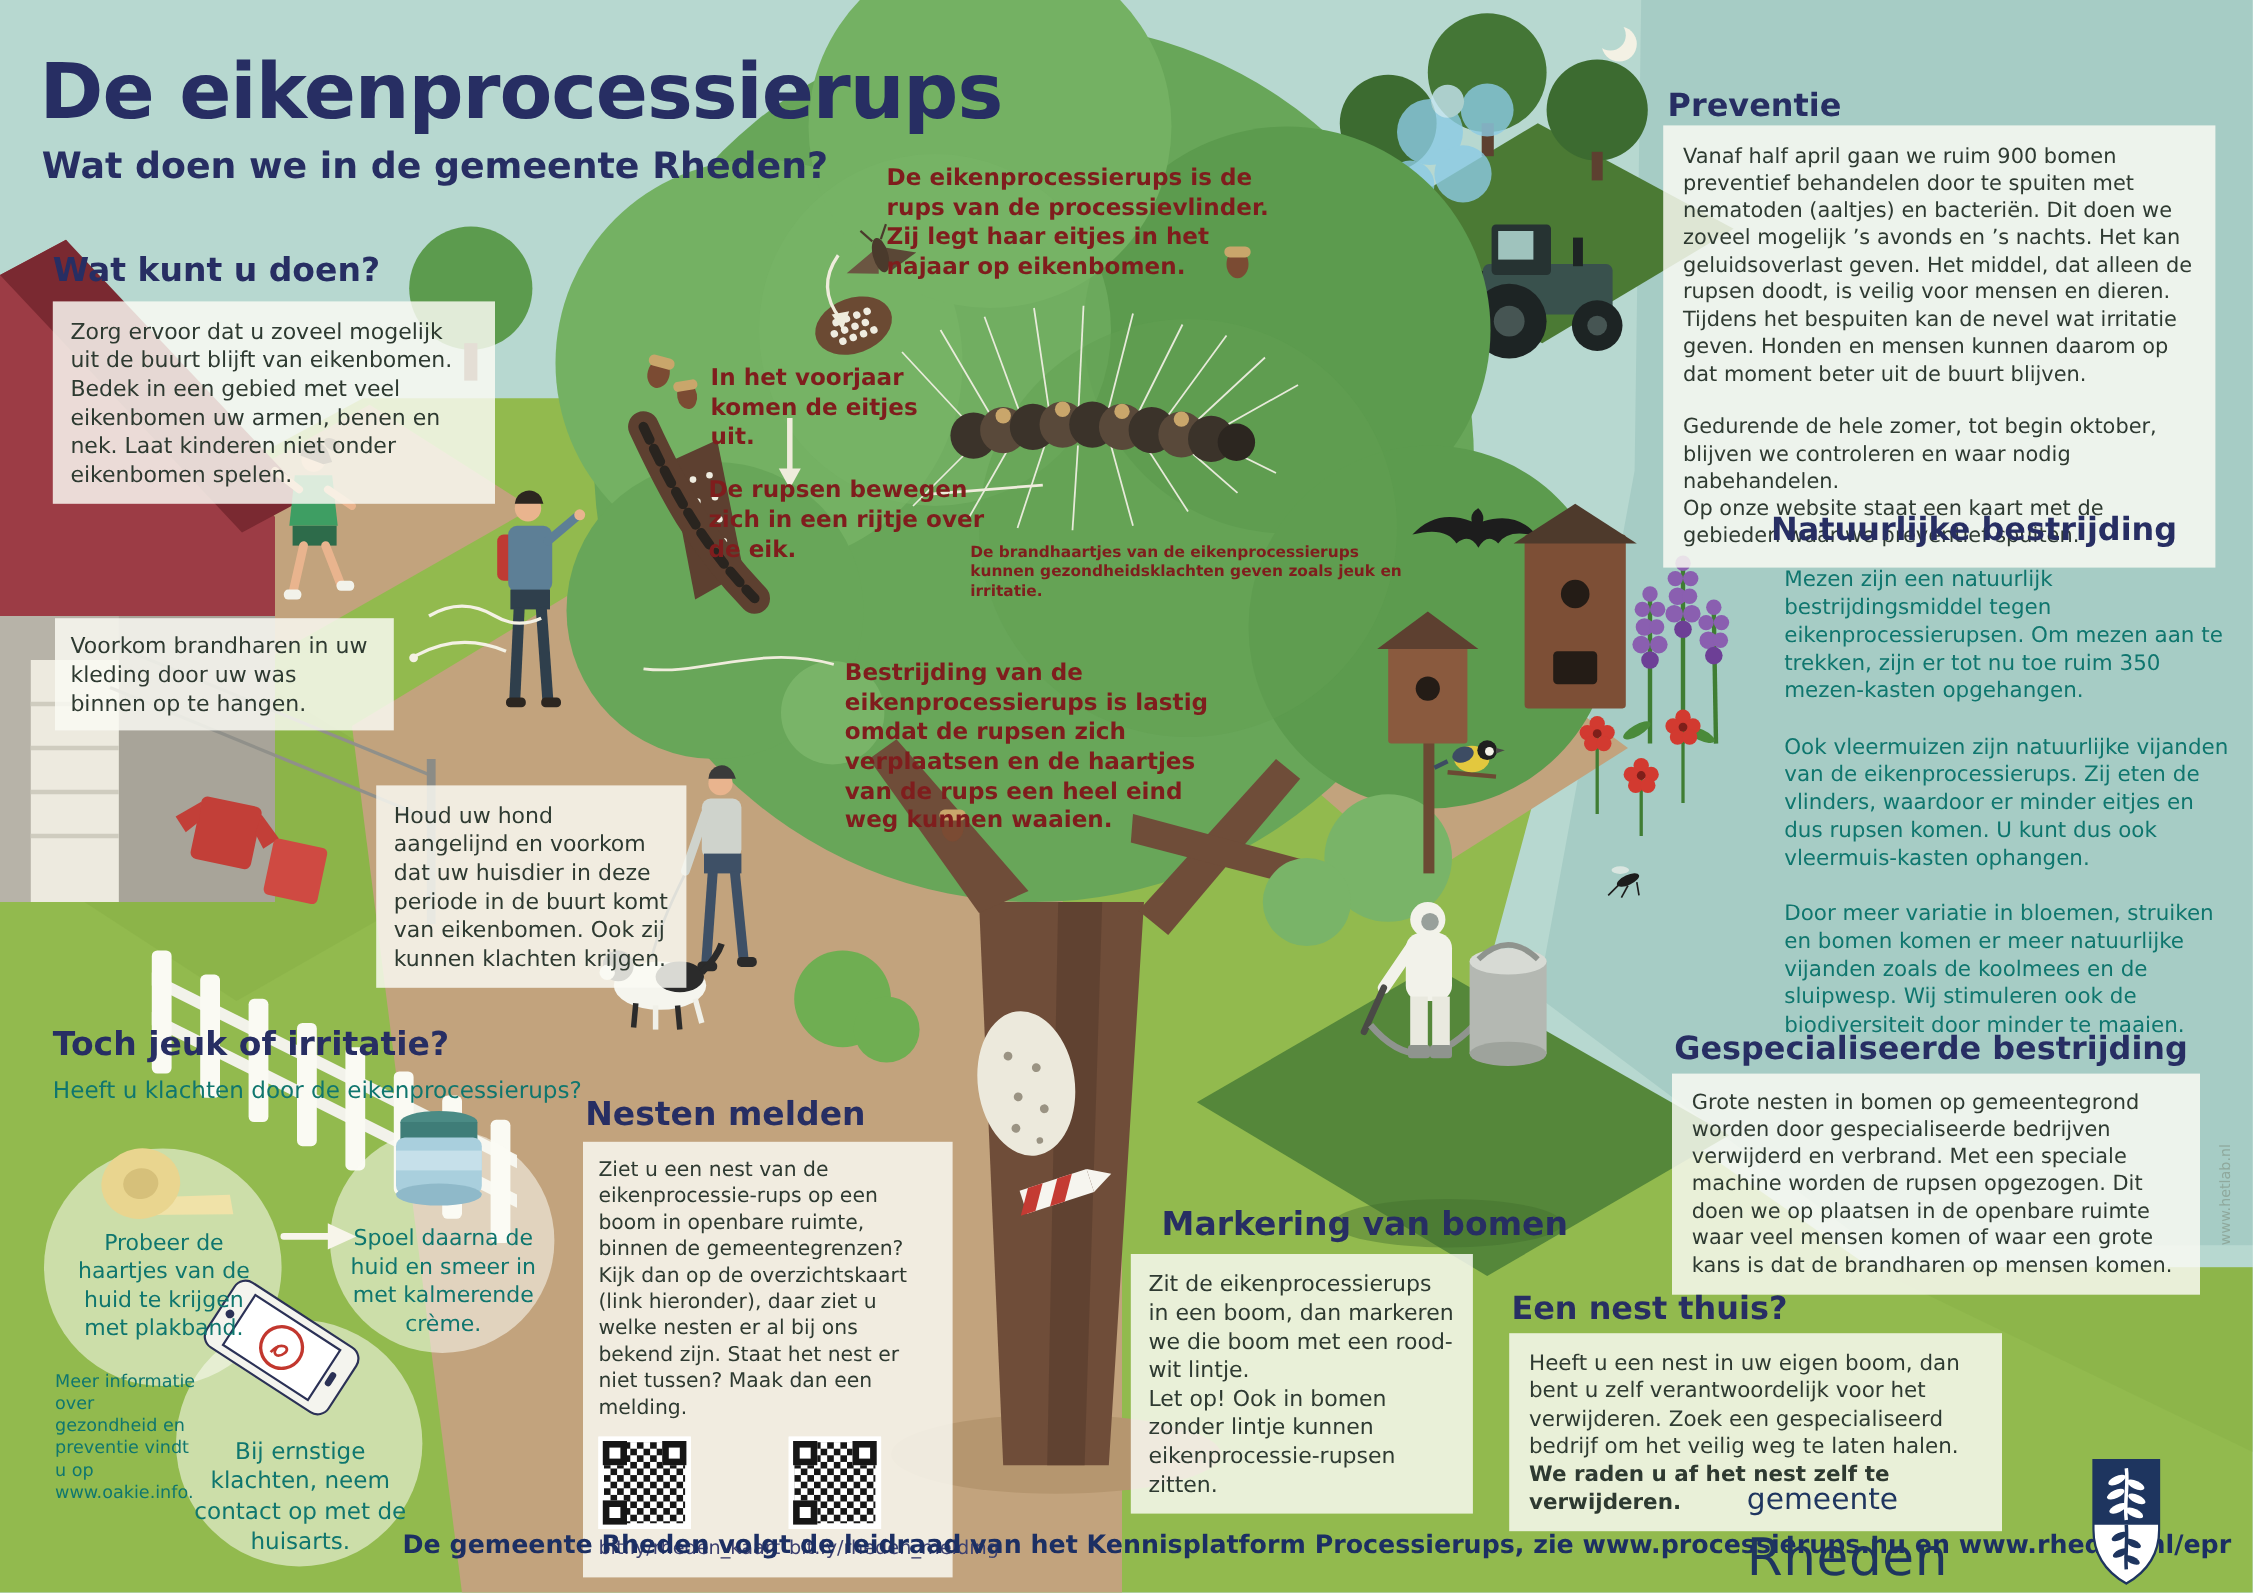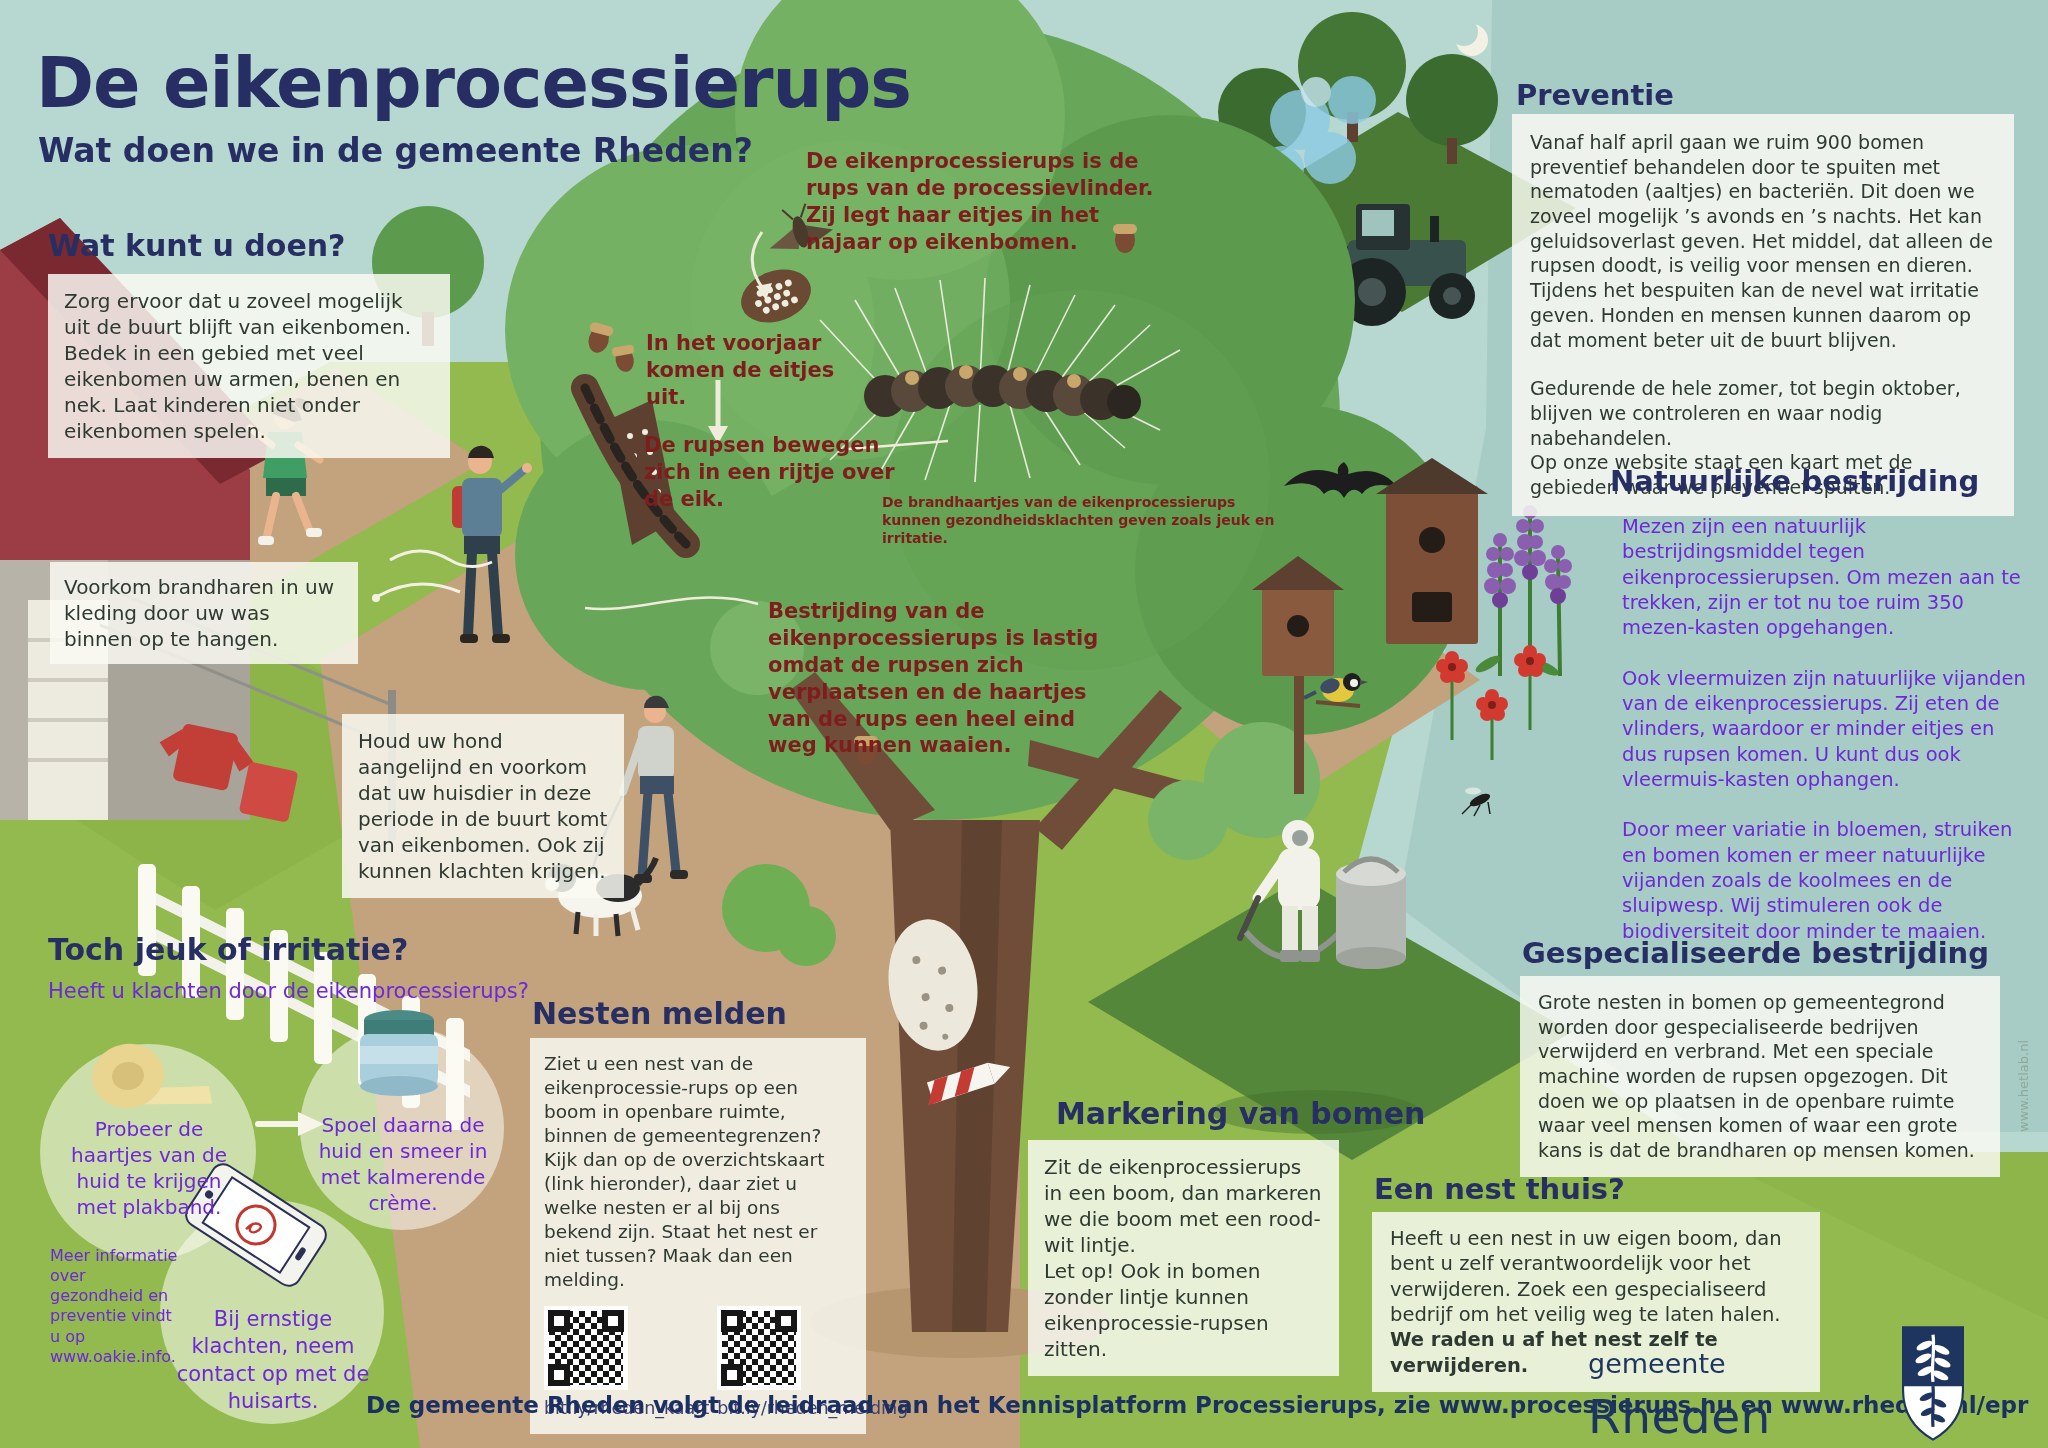--- a/index.html
+++ b/index.html
@@ -2,21 +2,21 @@
 <html><head>
 <meta charset="utf-8">
 <style>
   * { margin:0; padding:0; box-sizing:border-box; }
   html,body { width:2048px; height:1448px; overflow:hidden; }
   .poster { position:relative; width:2048px; height:1448px; overflow:hidden;
             background:#b7d8d0; font-family:"DejaVu Sans","Liberation Sans",sans-serif; color:#2e3a31; }
   .abs { position:absolute; }
   .scene { position:absolute; left:0; top:0; }
   .h { font-weight:700; color:#272e63; line-height:1.05; }
-  .body { line-height:1.3; color:#6d28d9; }
+  .body { line-height:1.3; color:#0f766e; }
   .panel { background:rgba(250,250,243,0.84); line-height:1.3; color:#2e3a31; }
   .panel .blk { display:block; }
   .white { color:#7f1d1d; line-height:1.28;font-weight:bold; }
   .center { text-align:center; }
   .title { font-weight:700; color:#272e63; letter-spacing:-1px; line-height:1; }
   .qr { position:relative; width:84px; height:84px; background:#fff; border:5px solid #fff;
         background-image:repeating-conic-gradient(#161616 0% 25%, #fff 0% 50%);
         background-size:12px 12px; }
   .qr i { position:absolute; width:22px; height:22px; border:6px solid #161616; background:#fff; }
   .qr i.tl{left:-1px;top:-1px} .qr i.tr{right:-1px;top:-1px} .qr i.bl{left:-1px;bottom:-1px}

